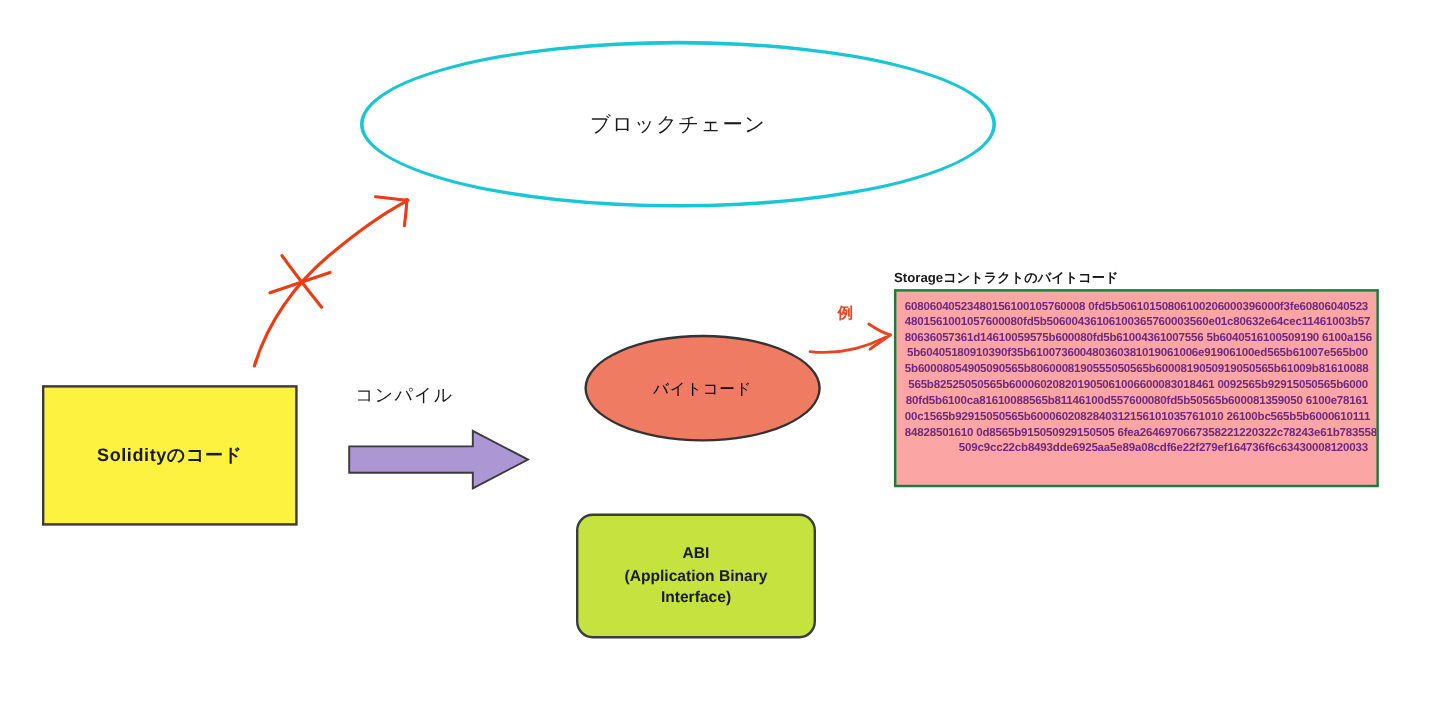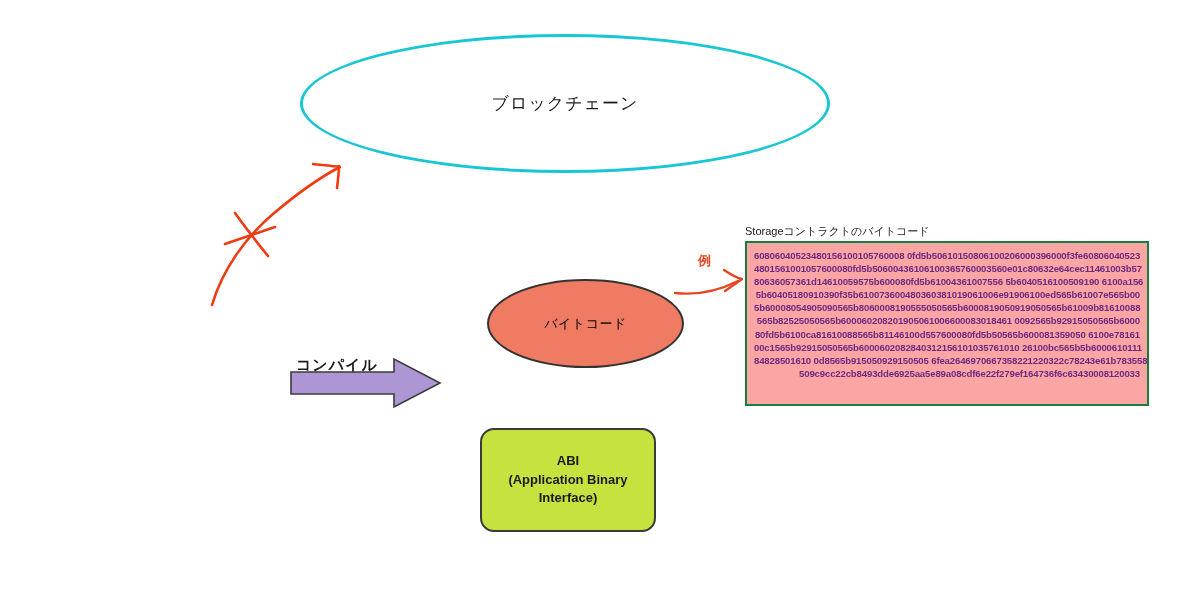--- a/index.html
+++ b/index.html
@@ -67,24 +67,23 @@
     text-align: center;
     letter-spacing: 0.5px;
   }
 
   
   #compile-label {
     position: absolute;
     left: 296px;
     top: 320px;
     font-size: 15px;
-    font-weight: bold;
+    font-weight: normal;
     color: #1a1a1a;
     letter-spacing: 1px;
-    margin-top: 36px;
   }
   #compile-arrow {
     position: absolute;
     left: 288px;
     top: 356px;
     width: 155px;
     height: 54px;
   }
 
   
@@ -107,21 +106,21 @@
     font-weight: normal;
     color: #000000;
     letter-spacing: 0.5px;
   }
 
   
   #abi-box {
     position: absolute;
     left: 480px;
     top: 428px;
-    width: 176px;
+    width: 200px;
     height: 104px;
     background: #c5e23f;
     border: 2px solid #3b3b3b;
     border-radius: 14px;
     box-sizing: border-box;
     display: flex;
     flex-direction: column;
     align-items: center;
     justify-content: center;
   }
@@ -158,21 +157,21 @@
     width: 82px;
     height: 38px;
   }
 
   
   #bytecode-panel-title {
     position: absolute;
     left: 745px;
     top: 224px;
     font-size: 11px;
-    font-weight: normal;
+    font-weight: bold;
     color: #1a1a1a;
   }
   #bytecode-panel {
     position: absolute;
     left: 745px;
     top: 241px;
     width: 404px;
     height: 165px;
     background: #fca5a5;
     border: 2px solid #15803d;
@@ -204,20 +203,23 @@
   </div>
 
   <svg id="red-arrow-svg" viewBox="0 0 175 170" xmlns="http://www.w3.org/2000/svg" fill="none">
     <path d="M17 155 C 28 118, 52 86, 78 64 C 104 42, 128 26, 143 18" stroke="#ee3b12" stroke-width="2.6" stroke-linecap="round" fill="none"></path>
     <path d="M118 14 C 127 15, 137 16, 145 17" stroke="#ee3b12" stroke-width="2.6" stroke-linecap="round" fill="none"></path>
     <path d="M142 38 C 143 30, 144 22, 144 16" stroke="#ee3b12" stroke-width="2.6" stroke-linecap="round" fill="none"></path>
     <path d="M40 63 C 50 77, 61 91, 73 106" stroke="#ee3b12" stroke-width="2.6" stroke-linecap="round" fill="none"></path>
     <path d="M30 94 C 45 89, 62 83, 80 77" stroke="#ee3b12" stroke-width="2.6" stroke-linecap="round" fill="none"></path>
   </svg>
 
+  <div id="solidity-box">
+    <span id="solidity-label">Solidityのコード</span>
+  </div>
 
   <div id="compile-label">コンパイル</div>
   <svg id="compile-arrow" viewBox="0 0 155 54" xmlns="http://www.w3.org/2000/svg">
     <polygon points="3,16 106,16 106,3 152,27 106,51 106,38 3,38" fill="#ad96d4" stroke="#3b3b3b" stroke-width="1.6" stroke-linejoin="miter"></polygon>
   </svg>
 
   <div id="bytecode-ellipse">
     <span id="bytecode-label">バイトコード</span>
   </div>
 

